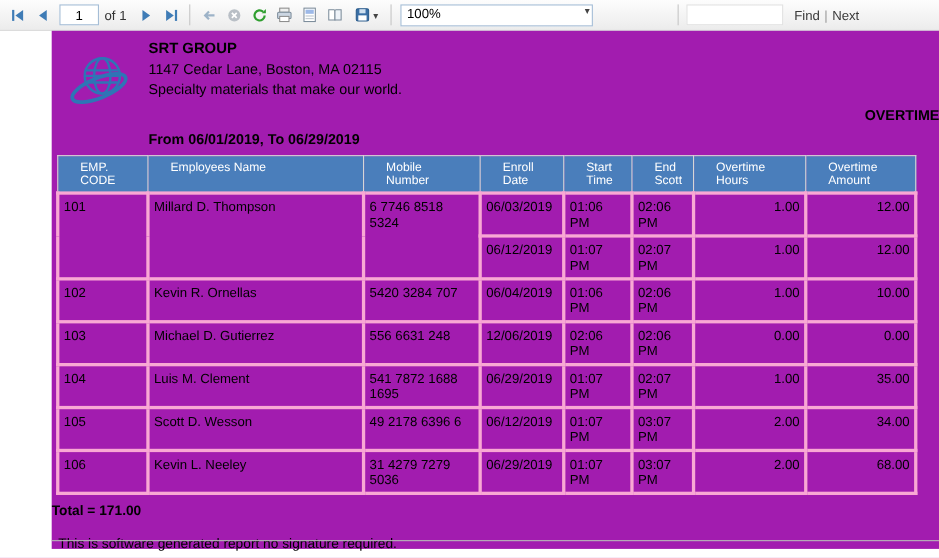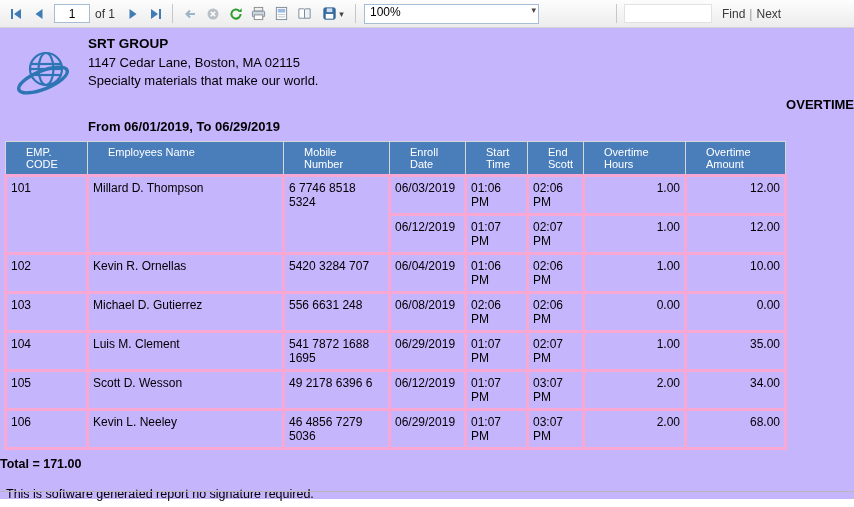--- a/index.html
+++ b/index.html
@@ -21,21 +21,21 @@
                  display:flex; align-items:flex-start; font-size:12px; padding:0 2px 0 5px;
                  margin-left:3px; cursor:default; }
   .zoom-select .zv { flex:1; }
   .find-input { width:88px; height:19px; border:1px solid #e2e2e2; background:#fff;
                 margin:0 6px 0 2px; font-size:12px; }
   .link { font-size:12px; color:#3b3b3b; cursor:pointer; padding:0 4px; white-space:nowrap; }
   .pipe { color:#9a9a9a; font-size:12px; }
   .tb-spacer { width:72px; }
 
   
-  .report-area { position:relative; height:471px; background:#c4b5fd; padding-top:8px; }
+  .report-area { position:relative; height:471px; background:#a21caf; padding-top:8px;margin-left:47px; }
   .logo { position:absolute; left:12px; top:16px; width:64px; height:64px; }
   .head-text { margin-left:88px; }
   .company-name { font-size:13.5px; font-weight:bold; margin-bottom:4px; }
   .addr, .phone, .tagline { font-size:13px; margin-bottom:3px; }
   .phone { margin-bottom:12px; }
   .tagline { margin-bottom:9px; }
   .rpt-title { font-size:13px; font-weight:bold; margin-bottom:7px;text-align:right; }
   .rpt-range { font-size:13px; font-weight:bold; margin-bottom:7px; }
 
   
@@ -220,21 +220,21 @@
           <td>06/04/2019</td>
           <td>01:06 PM</td>
           <td>02:06 PM</td>
           <td class="num">1.00</td>
           <td class="num">10.00</td>
         </tr>
         <tr>
           <td rowspan="1">103</td>
           <td rowspan="1">Michael D. Gutierrez</td>
           <td rowspan="1">556 6631 248</td>
-          <td>06/08/2019</td>
+          <td>12/06/2019</td>
           <td>02:06 PM</td>
           <td>02:06 PM</td>
           <td class="num">0.00</td>
           <td class="num">0.00</td>
         </tr>
         <tr>
           <td rowspan="1">104</td>
           <td rowspan="1">Luis M. Clement</td>
           <td rowspan="1">541 7872 1688 1695</td>
           <td>06/29/2019</td>
@@ -249,21 +249,21 @@
           <td rowspan="1">49 2178 6396 6</td>
           <td>06/12/2019</td>
           <td>01:07 PM</td>
           <td>03:07 PM</td>
           <td class="num">2.00</td>
           <td class="num">34.00</td>
         </tr>
         <tr>
           <td rowspan="1">106</td>
           <td rowspan="1">Kevin L. Neeley</td>
-          <td rowspan="1">46 4856 7279 5036</td>
+          <td rowspan="1">31 4279 7279 5036</td>
           <td>06/29/2019</td>
           <td>01:07 PM</td>
           <td>03:07 PM</td>
           <td class="num">2.00</td>
           <td class="num">68.00</td>
         </tr>
       </tbody>
   </table>
 
   <div class="total-line">Total = 171.00</div>

